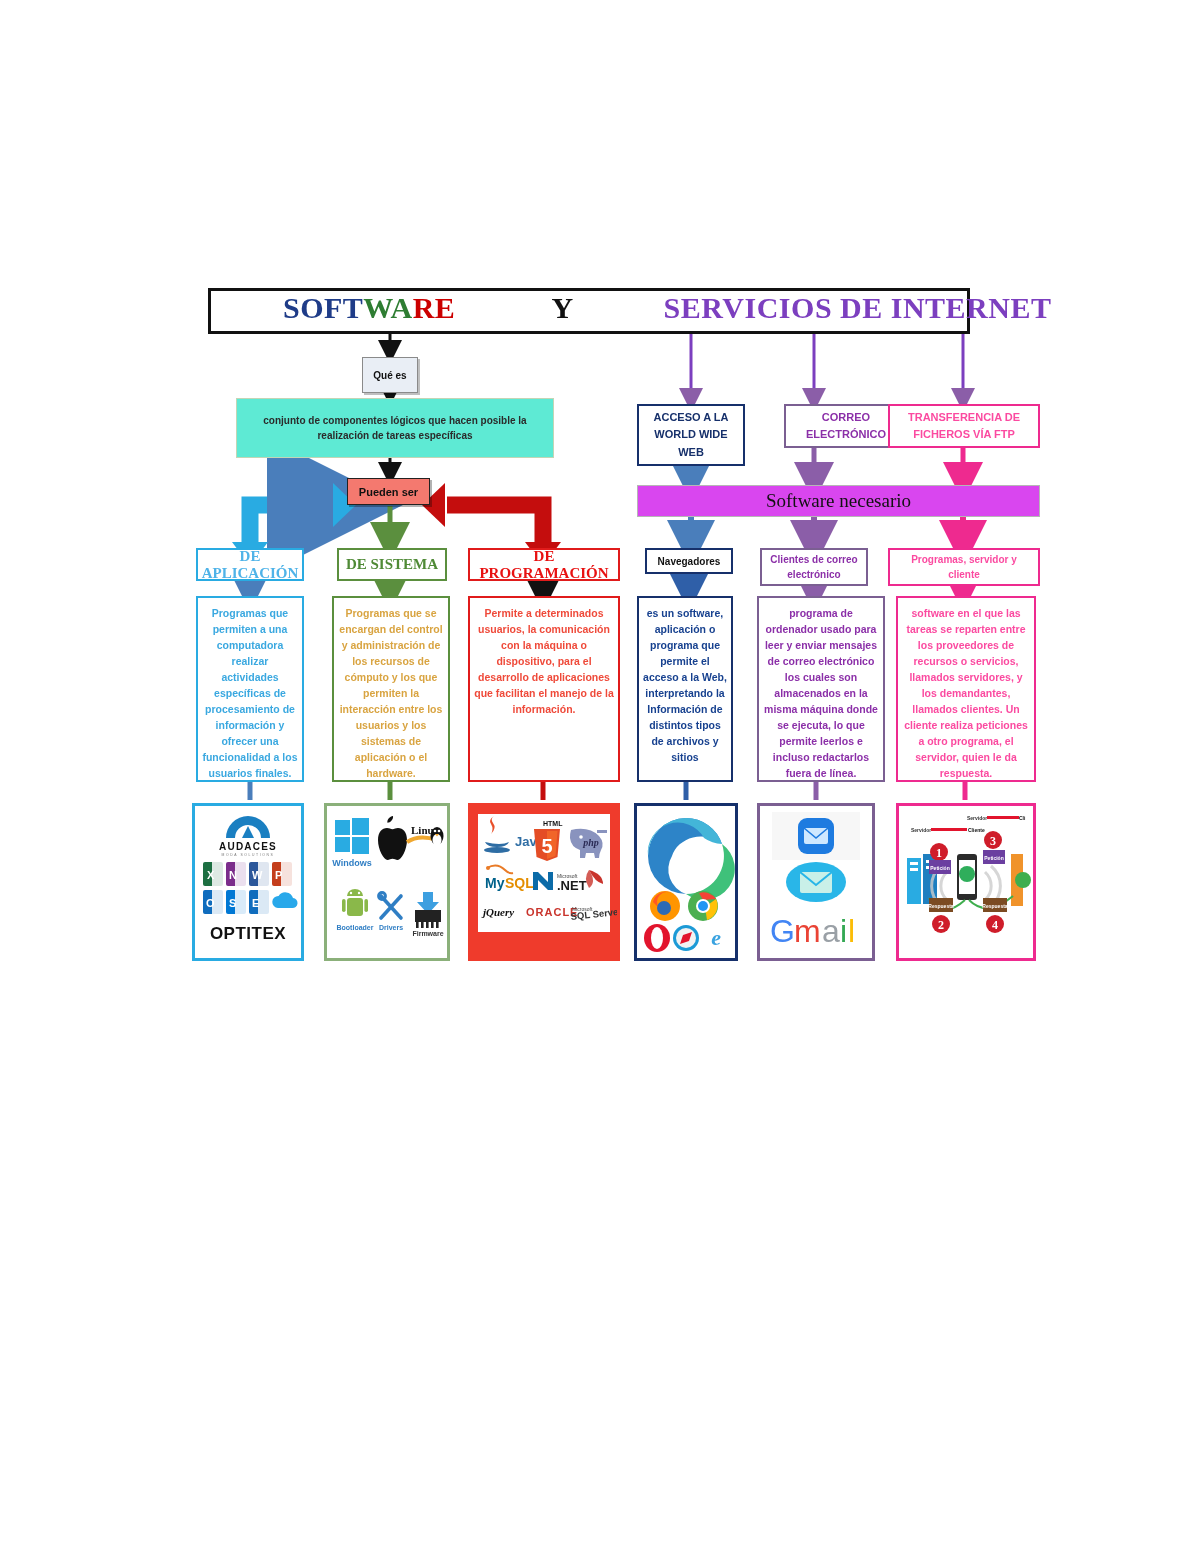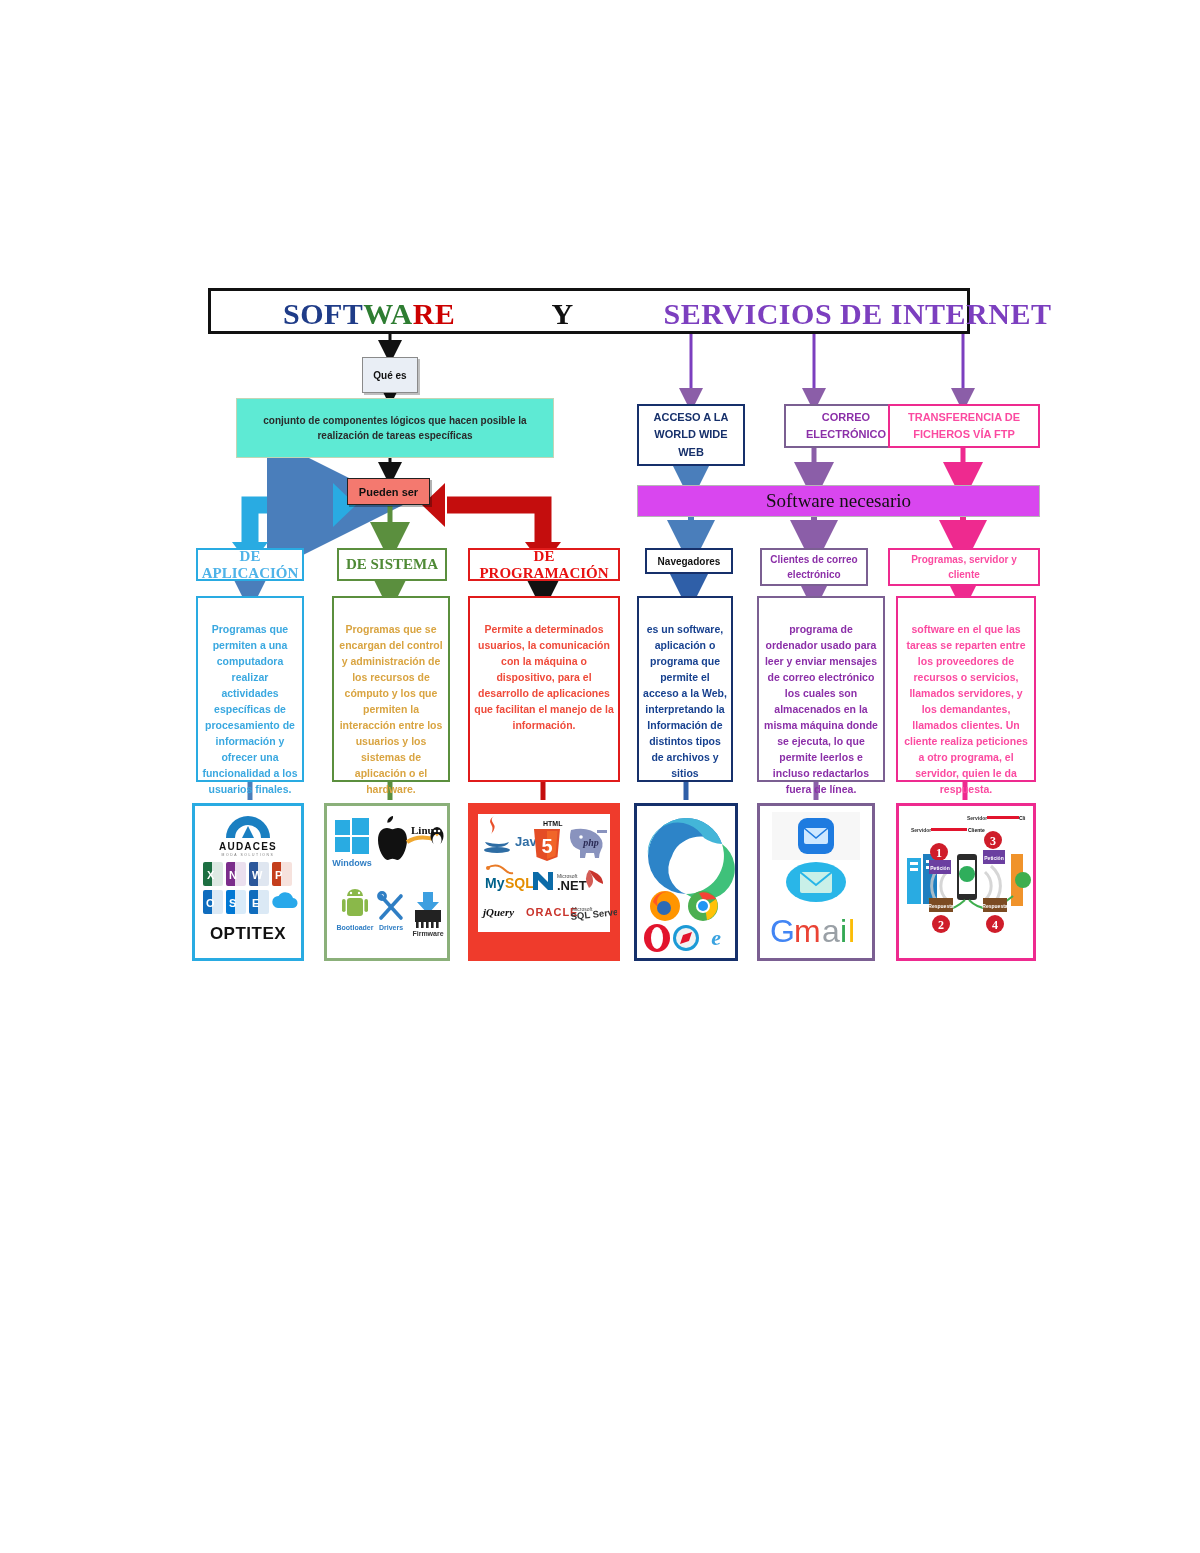--- a/index.html
+++ b/index.html
@@ -5,21 +5,21 @@
   html,body{margin:0;padding:0;background:#ffffff;}
   body{width:1200px;height:1553px;position:relative;font-family:"Liberation Sans",sans-serif;}
 
   #canvas{position:absolute;left:0;top:0;width:1200px;height:1553px;}
   .abs{position:absolute;box-sizing:border-box;}
 
   
   .title-bar{
     left:208px;top:288px;width:762px;height:46px;
     border:3px solid #111;background:#fff;
-    display:flex;align-items:flex-end;
+    display:flex;align-items:flex-start;
   }
   .title-text{
     font-family:"Liberation Serif",serif;
     font-weight:bold;font-size:30px;letter-spacing:.5px;white-space:nowrap;
   }
   .t-soft{color:#1f3c88;}
   .t-wa{color:#2e7d32;}
   .t-re{color:#cc0000;}
   .t-y{color:#111;}
   .t-serv{color:#7c3fbf;}
@@ -46,21 +46,21 @@
     box-shadow:2px 2px 0 rgba(0,0,0,.3);
   }
 
   
   .cat{height:33px;border-width:2px;border-style:solid;font-family:"Liberation Serif",serif;font-weight:bold;font-size:15px;}
   .cat-app{left:196px;top:548px;width:108px;border-color:#29abe2;color:#4fb3e8;}
   .cat-sys{left:337px;top:548px;width:110px;border-color:#5b8f3e;color:#4f8a36;}
   .cat-prog{left:468px;top:548px;width:152px;border-color:#e01b1b;color:#e81111;}
 
   
-  .desc{border-width:2px;border-style:solid;font-size:10.5px;font-weight:bold;line-height:1.52;align-items:flex-start;padding-top:24px;}
+  .desc{border-width:2px;border-style:solid;font-size:10.5px;font-weight:bold;line-height:1.52;align-items:flex-start;padding-top:8px;}
   .desc-app{left:196px;top:596px;width:108px;height:186px;border-color:#29abe2;color:#3aa8e0;}
   .desc-sys{left:332px;top:596px;width:118px;height:186px;border-color:#5b8f3e;color:#d9a441;}
   .desc-prog{left:468px;top:596px;width:152px;height:186px;border-color:#e01b1b;color:#ef4a3a;}
 
   
   .rhead{border-width:2px;border-style:solid;font-size:11px;font-weight:bold;line-height:1.55;}
   .rh-web{left:637px;top:404px;width:108px;height:62px;border-color:#16306b;color:#16306b;}
   .rh-mail{left:784px;top:404px;width:124px;height:44px;border-color:#7b5f92;color:#8b2fa8;}
   .rh-ftp{left:888px;top:404px;width:152px;height:44px;border-color:#ee2a8f;color:#fb4aa0;}
 

